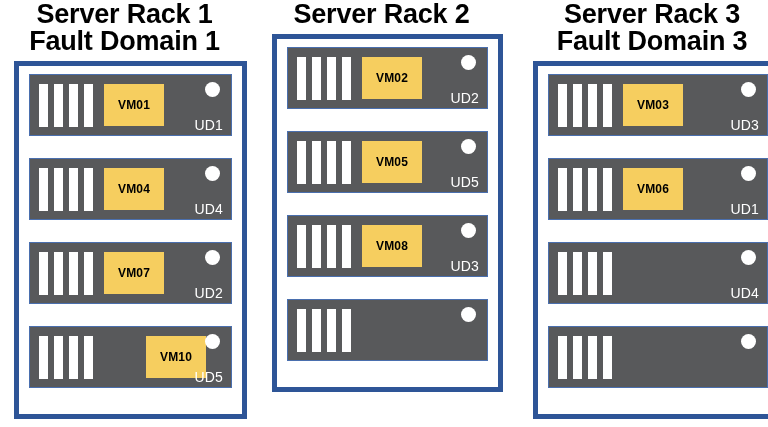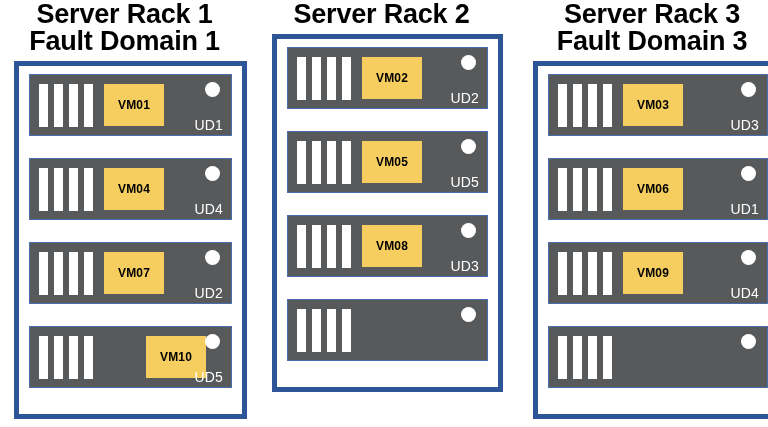--- a/index.html
+++ b/index.html
@@ -276,21 +276,20 @@
         <div class="ud-label">UD1</div>
       </div>
 
       <div class="server">
         <div class="bays">
           <div class="bay"></div>
           <div class="bay"></div>
           <div class="bay"></div>
           <div class="bay"></div>
         </div>
-        <div class="vm-chip">VM09</div>
         <div class="led"></div>
         <div class="ud-label">UD4</div>
       </div>
 
       <div class="server">
         <div class="bays">
           <div class="bay"></div>
           <div class="bay"></div>
           <div class="bay"></div>
           <div class="bay"></div>

